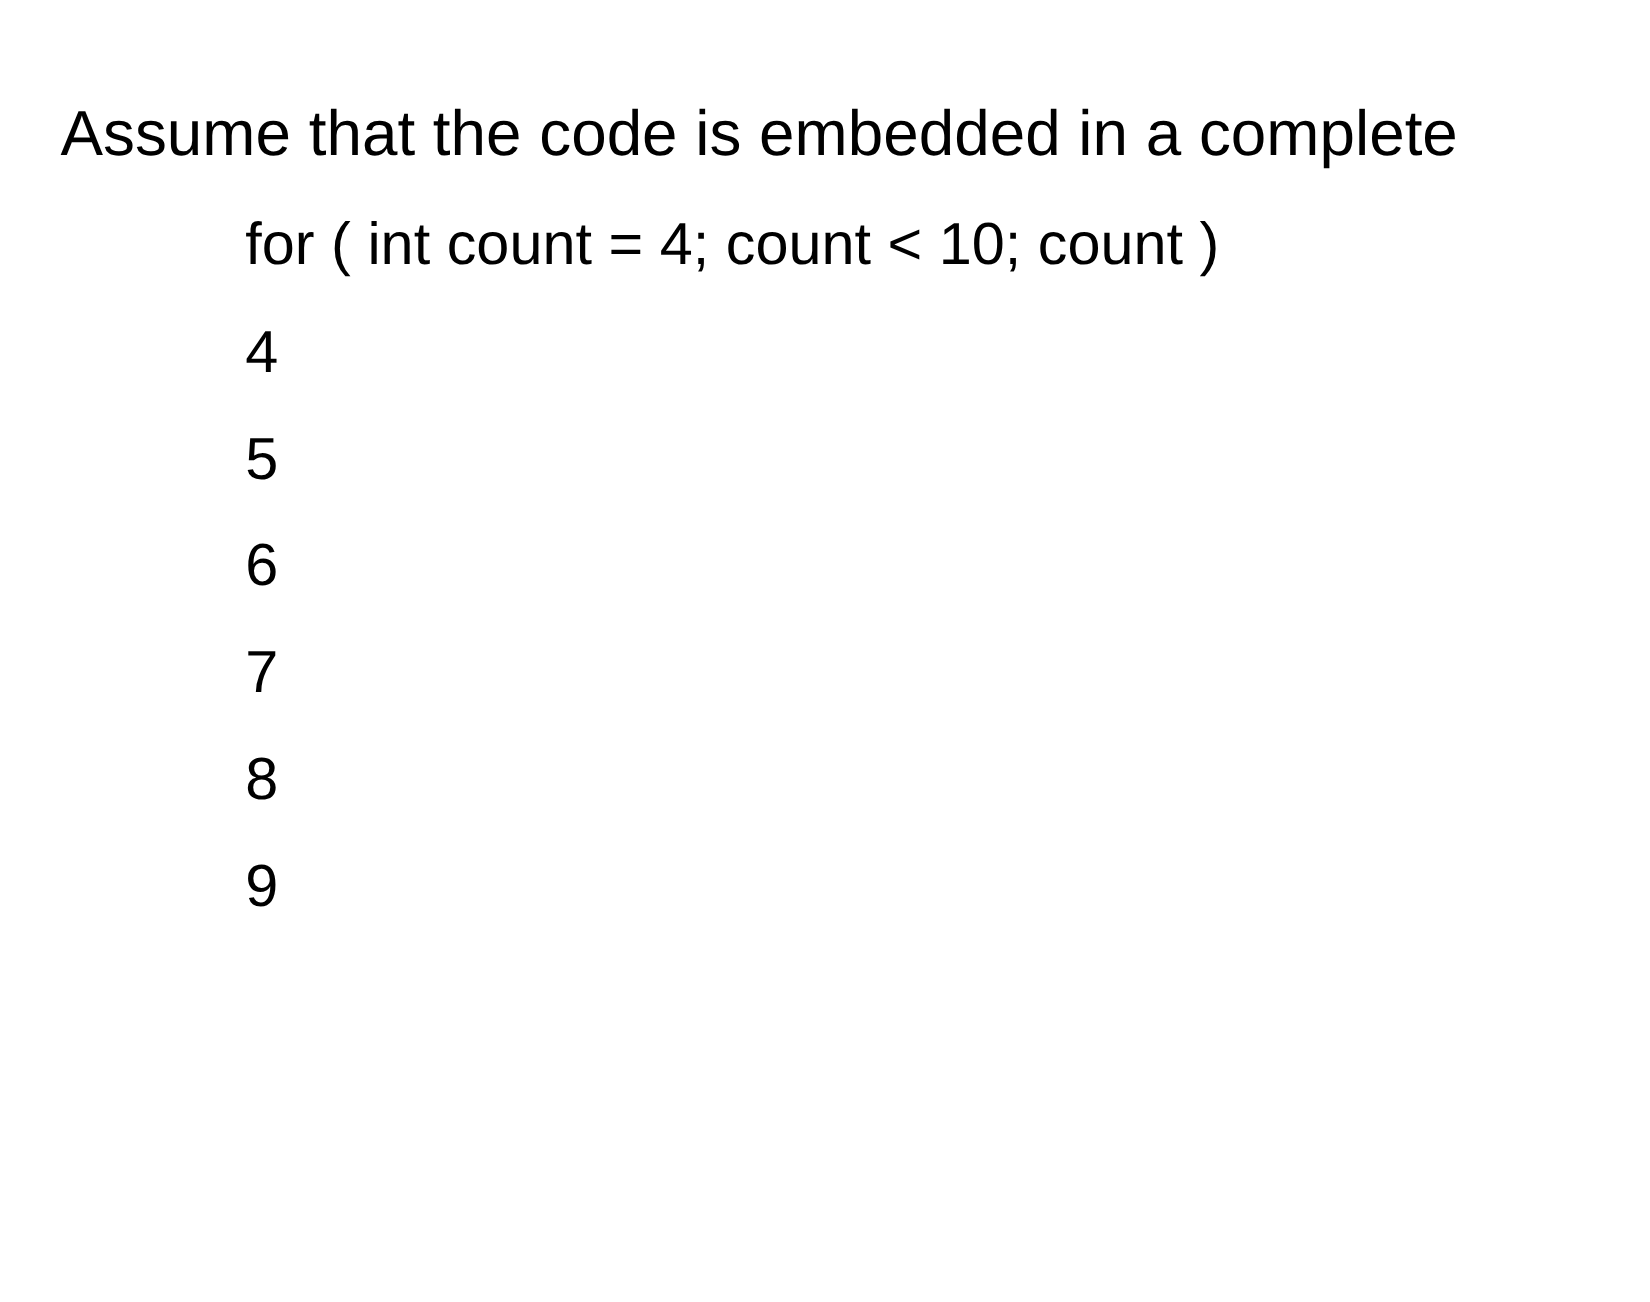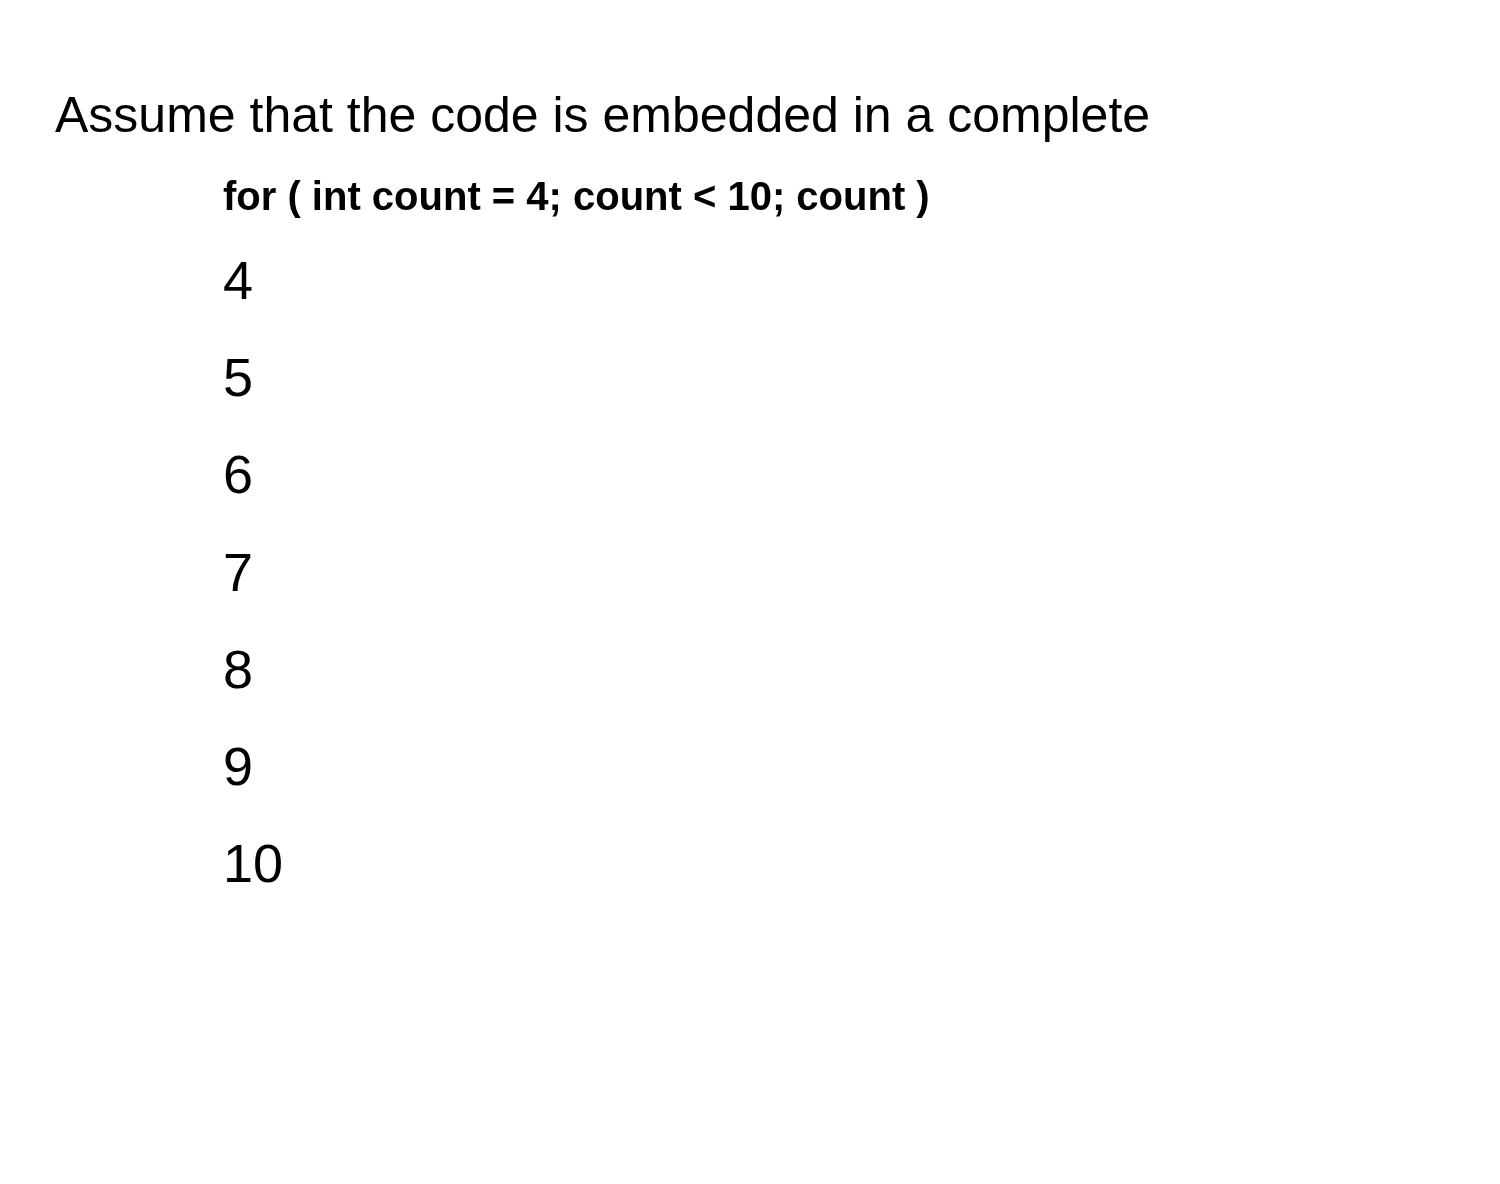--- a/index.html
+++ b/index.html
@@ -13,47 +13,46 @@
       background: #ffffff;
       font-family: -apple-system, BlinkMacSystemFont, "Segoe UI", Helvetica, Arial, sans-serif;
       color: #000000;
     }
     .container {
       width: 100%;
       height: 100%;
       padding: 70px 55px 40px 55px;
     }
     .intro-line {
-      font-size: 50px;
+      font-size: 58px;
       line-height: 1.8;
       font-weight: 400;
     }
     .indented-block {
       padding-left: 168px;
       margin-top: 0;
     }
     .code-line {
-      font-size: 40px;
+      font-size: 54px;
       line-height: 1.8;
-      font-weight: 700;
+      font-weight: 400;
     }
     .output-line {
       font-size: 54px;
       line-height: 1.8;
       font-weight: 400;
     }
   </style>
 </head>
 <body>
 
 <div class="container">
   <div class="intro-line">Assume that the code is embedded in a complete</div>
   <div class="indented-block">
     <div class="code-line">for ( int count = 4; count &lt; 10; count )</div>
     <div class="output-line">4</div>
     <div class="output-line">5</div>
     <div class="output-line">6</div>
     <div class="output-line">7</div>
     <div class="output-line">8</div>
     <div class="output-line">9</div>
-    <div class="output-line">10</div>
   </div>
 </div>
 
 </body></html>

